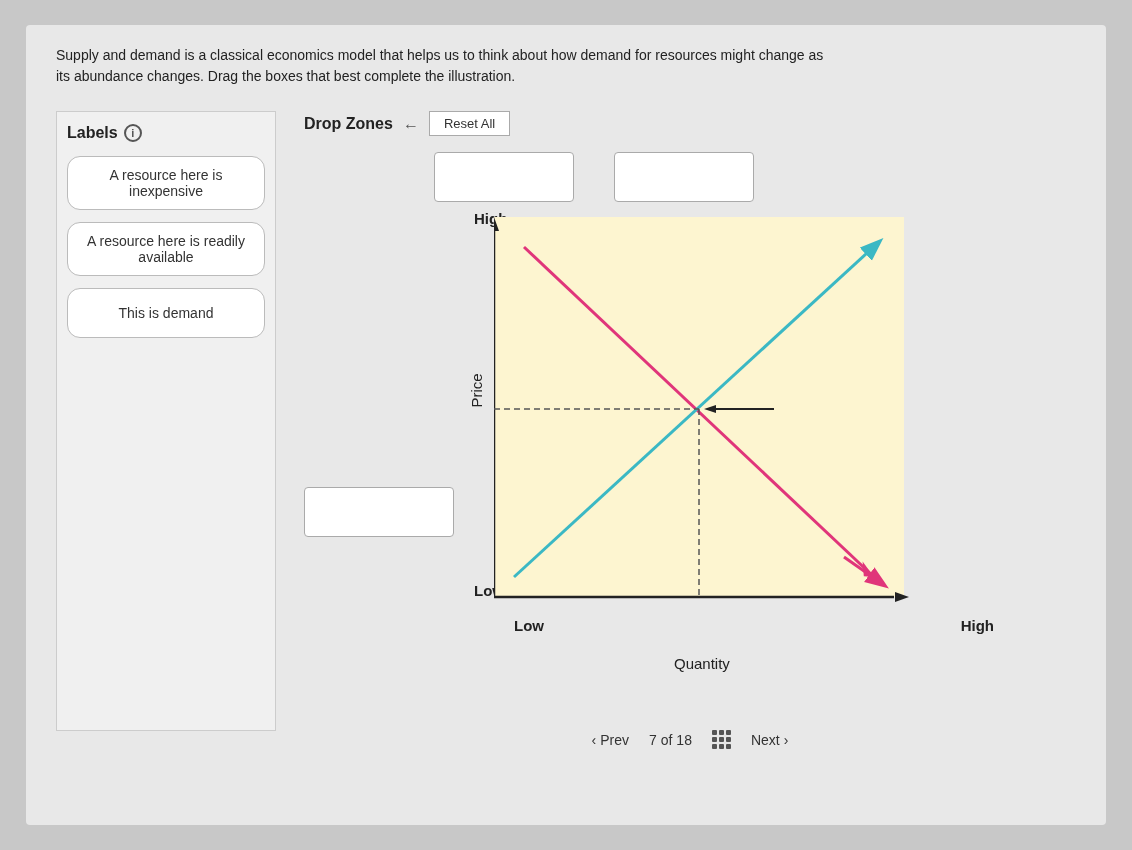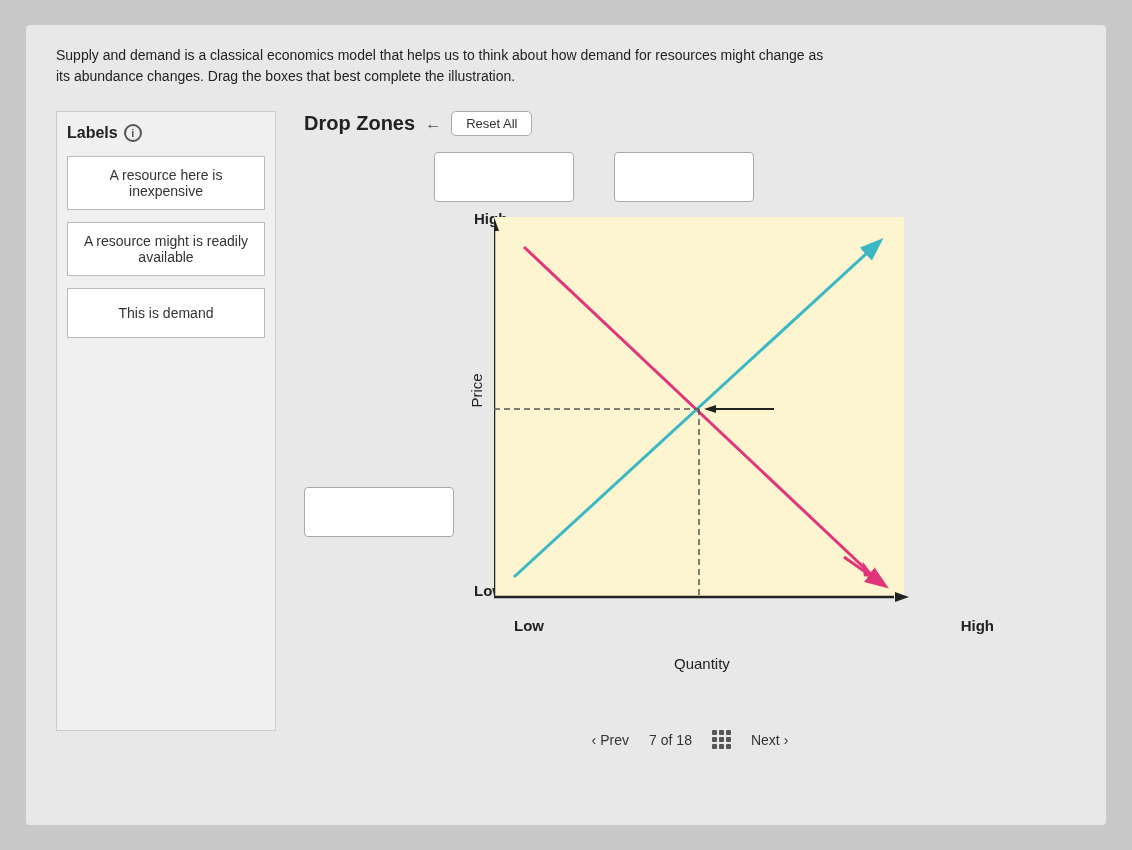--- a/index.html
+++ b/index.html
@@ -62,21 +62,21 @@
       display: flex;
       align-items: center;
       justify-content: center;
       font-size: 11px;
       color: #555;
       font-weight: bold;
     }
     .label-card {
       background: white;
       border: 1px solid #bbb;
-      border-radius: 0;
+      border-radius: 13px;
       padding: 10px 14px;
       margin-bottom: 12px;
       font-size: 14px;
       color: #333;
       text-align: center;
       cursor: grab;
       min-height: 50px;
       display: flex;
       align-items: center;
       justify-content: center;
@@ -88,31 +88,31 @@
       position: relative;
     }
     .drop-zones-header {
       display: flex;
       align-items: center;
       gap: 10px;
       margin-bottom: 16px;
     }
     .drop-zones-label {
       font-weight: bold;
-      font-size: 20px;
+      font-size: 16px;
       color: #222;
     }
     .arrow-icon {
       color: #555;
       font-size: 16px;
     }
     .reset-btn {
       border: 1px solid #aaa;
       background: white;
-      border-radius: 5px;
+      border-radius: 0;
       padding: 4px 14px;
       font-size: 13px;
       color: #333;
       cursor: pointer;
     }
     
     .diagram-wrapper {
       position: relative;
       width: 700px;
       height: 560px;
@@ -244,21 +244,21 @@
   <div class="content-area">
 
     <div class="left-panel">
       <div class="panel-header">
         <span class="panel-header-label">Labels</span>
         <div class="info-icon">
           <span>i</span>
         </div>
       </div>
       <div class="label-card">A resource here is inexpensive</div>
-      <div class="label-card">A resource might is readily available</div>
+      <div class="label-card">A resource here is readily available</div>
       <div class="label-card">This is demand</div>
     </div>
 
     <div class="right-area">
       <div class="drop-zones-header">
         <span class="drop-zones-label">Drop Zones</span>
         <span class="arrow-icon">←</span>
         <button class="reset-btn">Reset All</button>
       </div>
 

